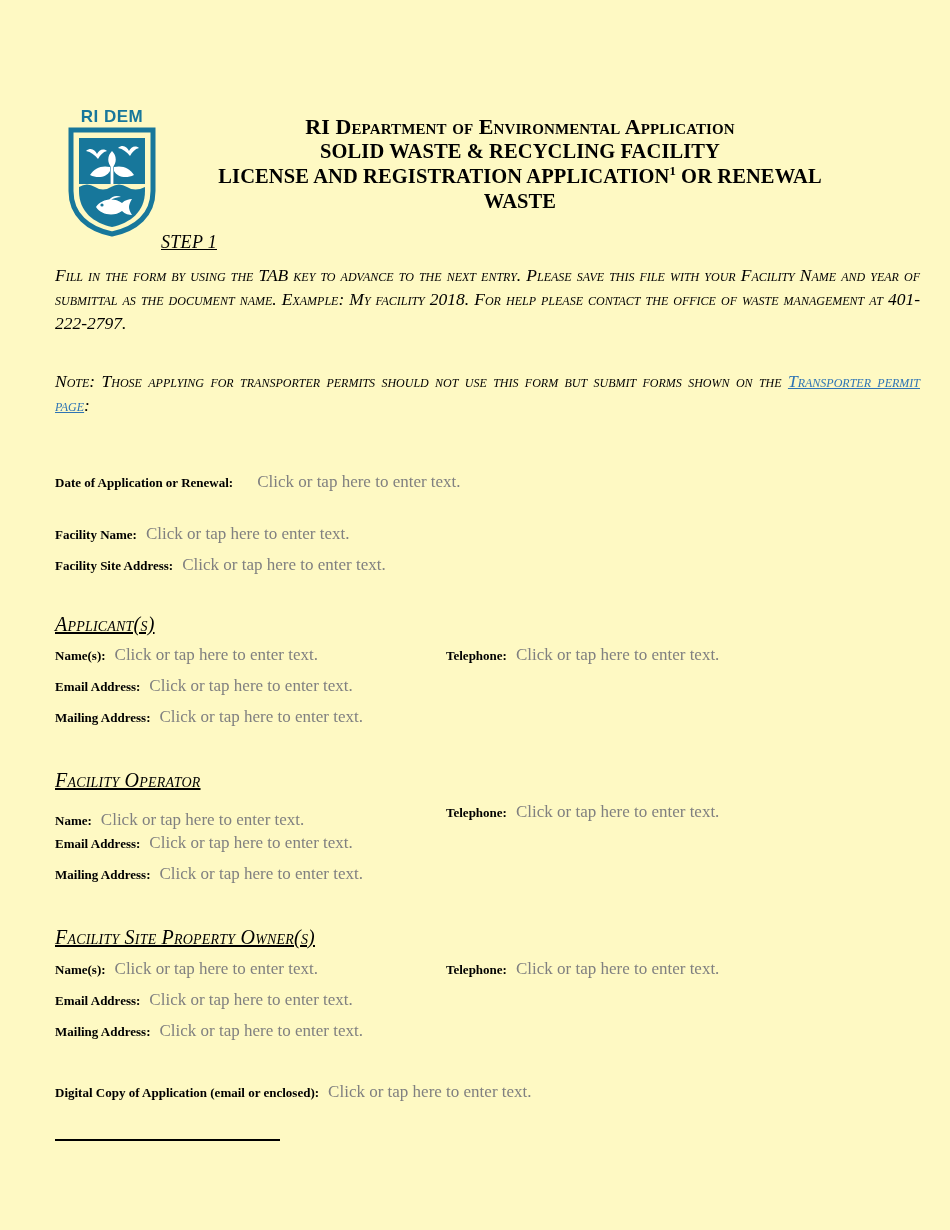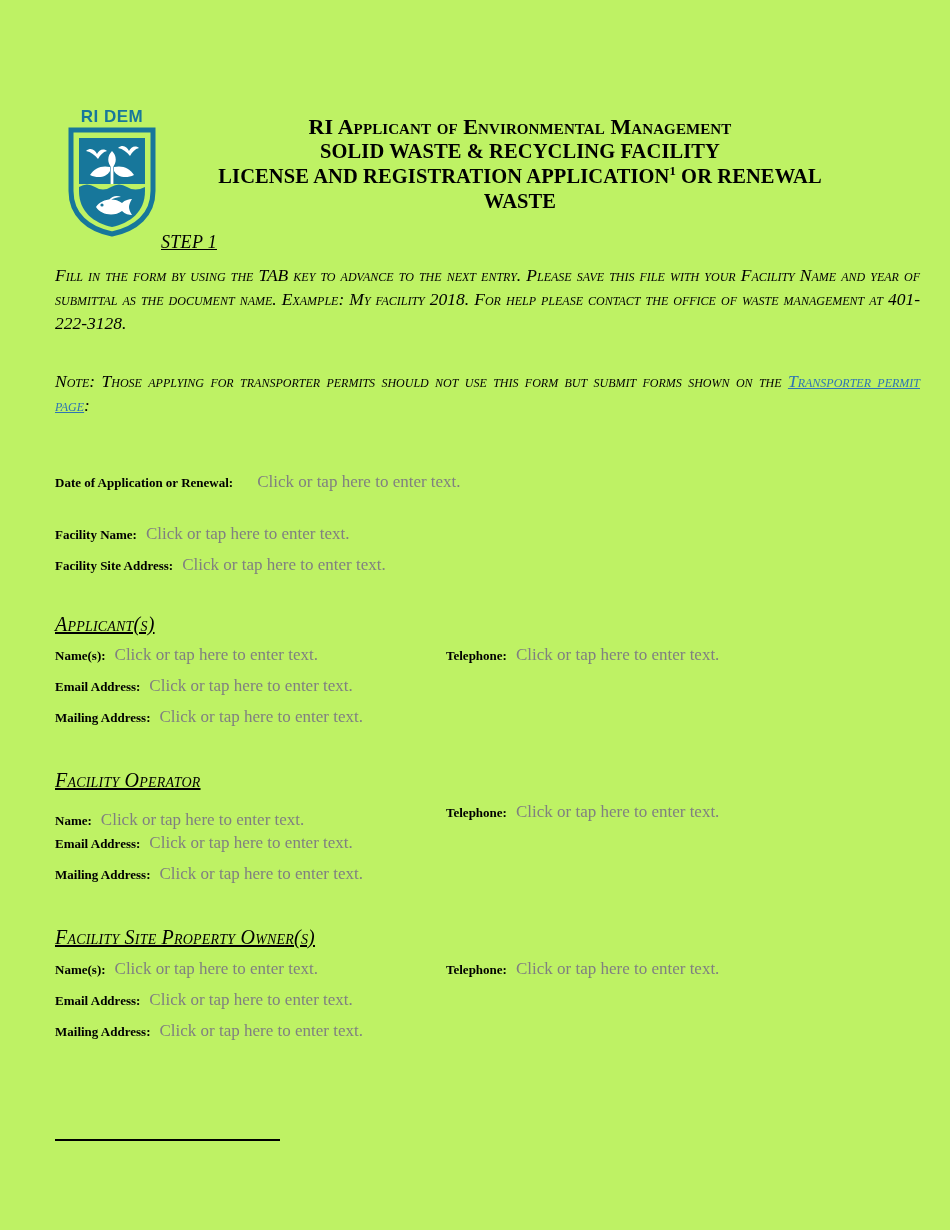--- a/index.html
+++ b/index.html
@@ -10,21 +10,21 @@
   }
   body {
     font-family: "Liberation Serif", "DejaVu Serif", serif;
     color: #000000;
   }
   .page {
     position: relative;
     width: 950px;
     height: 1230px;
     margin: 0 auto;
-    background: #bef264;
+    background: #fef9c3;
     overflow: hidden;
   }
 
   
   .header {
     position: absolute;
     left: 0;
     top: 108px;
     width: 950px;
     height: 130px;
@@ -189,30 +189,30 @@
 
         <path d="M28 80 C33 72 46 70 54 76 C57 73 61 72 64 72 C62 75 61 78 61 80 C61 82 62 85 64 88 C61 88 57 87 54 84 C46 90 33 88 28 80 Z" fill="#ffffff"></path>
 
         <path d="M41 73 C44 69 49 68 53 70 C49 70 45 71 42 74 Z" fill="#ffffff"></path>
 
         <circle cx="34" cy="78" r="1.6" fill="#17779b"></circle>
       </svg>
     </div>
 
     <div class="title-block">
-      <div class="title-line smallcaps">RI Applicant of Environmental Management</div>
+      <div class="title-line smallcaps">RI Department of Environmental Application</div>
       <div class="title-line">SOLID WASTE &amp; RECYCLING FACILITY</div>
       <div class="title-line"><span>LICENSE AND REGISTRATION APPLICATION</span><sup>1</sup><span> OR RENEWAL</span></div>
       <div class="title-line">WASTE</div>
     </div>
   </div>
 
   <div class="step-label">STEP 1</div>
 
-  <div class="instruction" id="instruction-main">Fill in the form by using the TAB key to advance to the next entry. Please save this file with your Facility Name and year of submittal as the document name. Example: My facility 2018. For help please contact the office of waste management at 401-222-3128.</div>
+  <div class="instruction" id="instruction-main">Fill in the form by using the TAB key to advance to the next entry. Please save this file with your Facility Name and year of submittal as the document name. Example: My facility 2018. For help please contact the office of waste management at 401-222-2797.</div>
 
   <div class="instruction" id="instruction-note"><span>Note: Those applying for transporter permits should not use this form but submit forms shown on the </span><a class="doclink" href="#">Transporter permit page</a><span>:</span></div>
 
   <div class="frow" style="top:472px;">
     <span class="flabel">Date of Application or Renewal:</span><span class="fvalue gap-wide">Click or tap here to enter text.</span>
   </div>
 
   <div class="frow" style="top:524px;">
     <span class="flabel">Facility Name:</span><span class="fvalue">Click or tap here to enter text.</span>
   </div>
@@ -265,16 +265,19 @@
   </div>
 
   <div class="frow" style="top:990px;">
     <span class="flabel">Email Address:</span><span class="fvalue">Click or tap here to enter text.</span>
   </div>
 
   <div class="frow" style="top:1021px;">
     <span class="flabel">Mailing Address:</span><span class="fvalue">Click or tap here to enter text.</span>
   </div>
 
+  <div class="frow" style="top:1082px;">
+    <span class="flabel">Digital Copy of Application (email or enclosed):</span><span class="fvalue">Click or tap here to enter text.</span>
+  </div>
 
   <div class="footnote-rule"></div>
 
 </div>
 
 </body></html>

